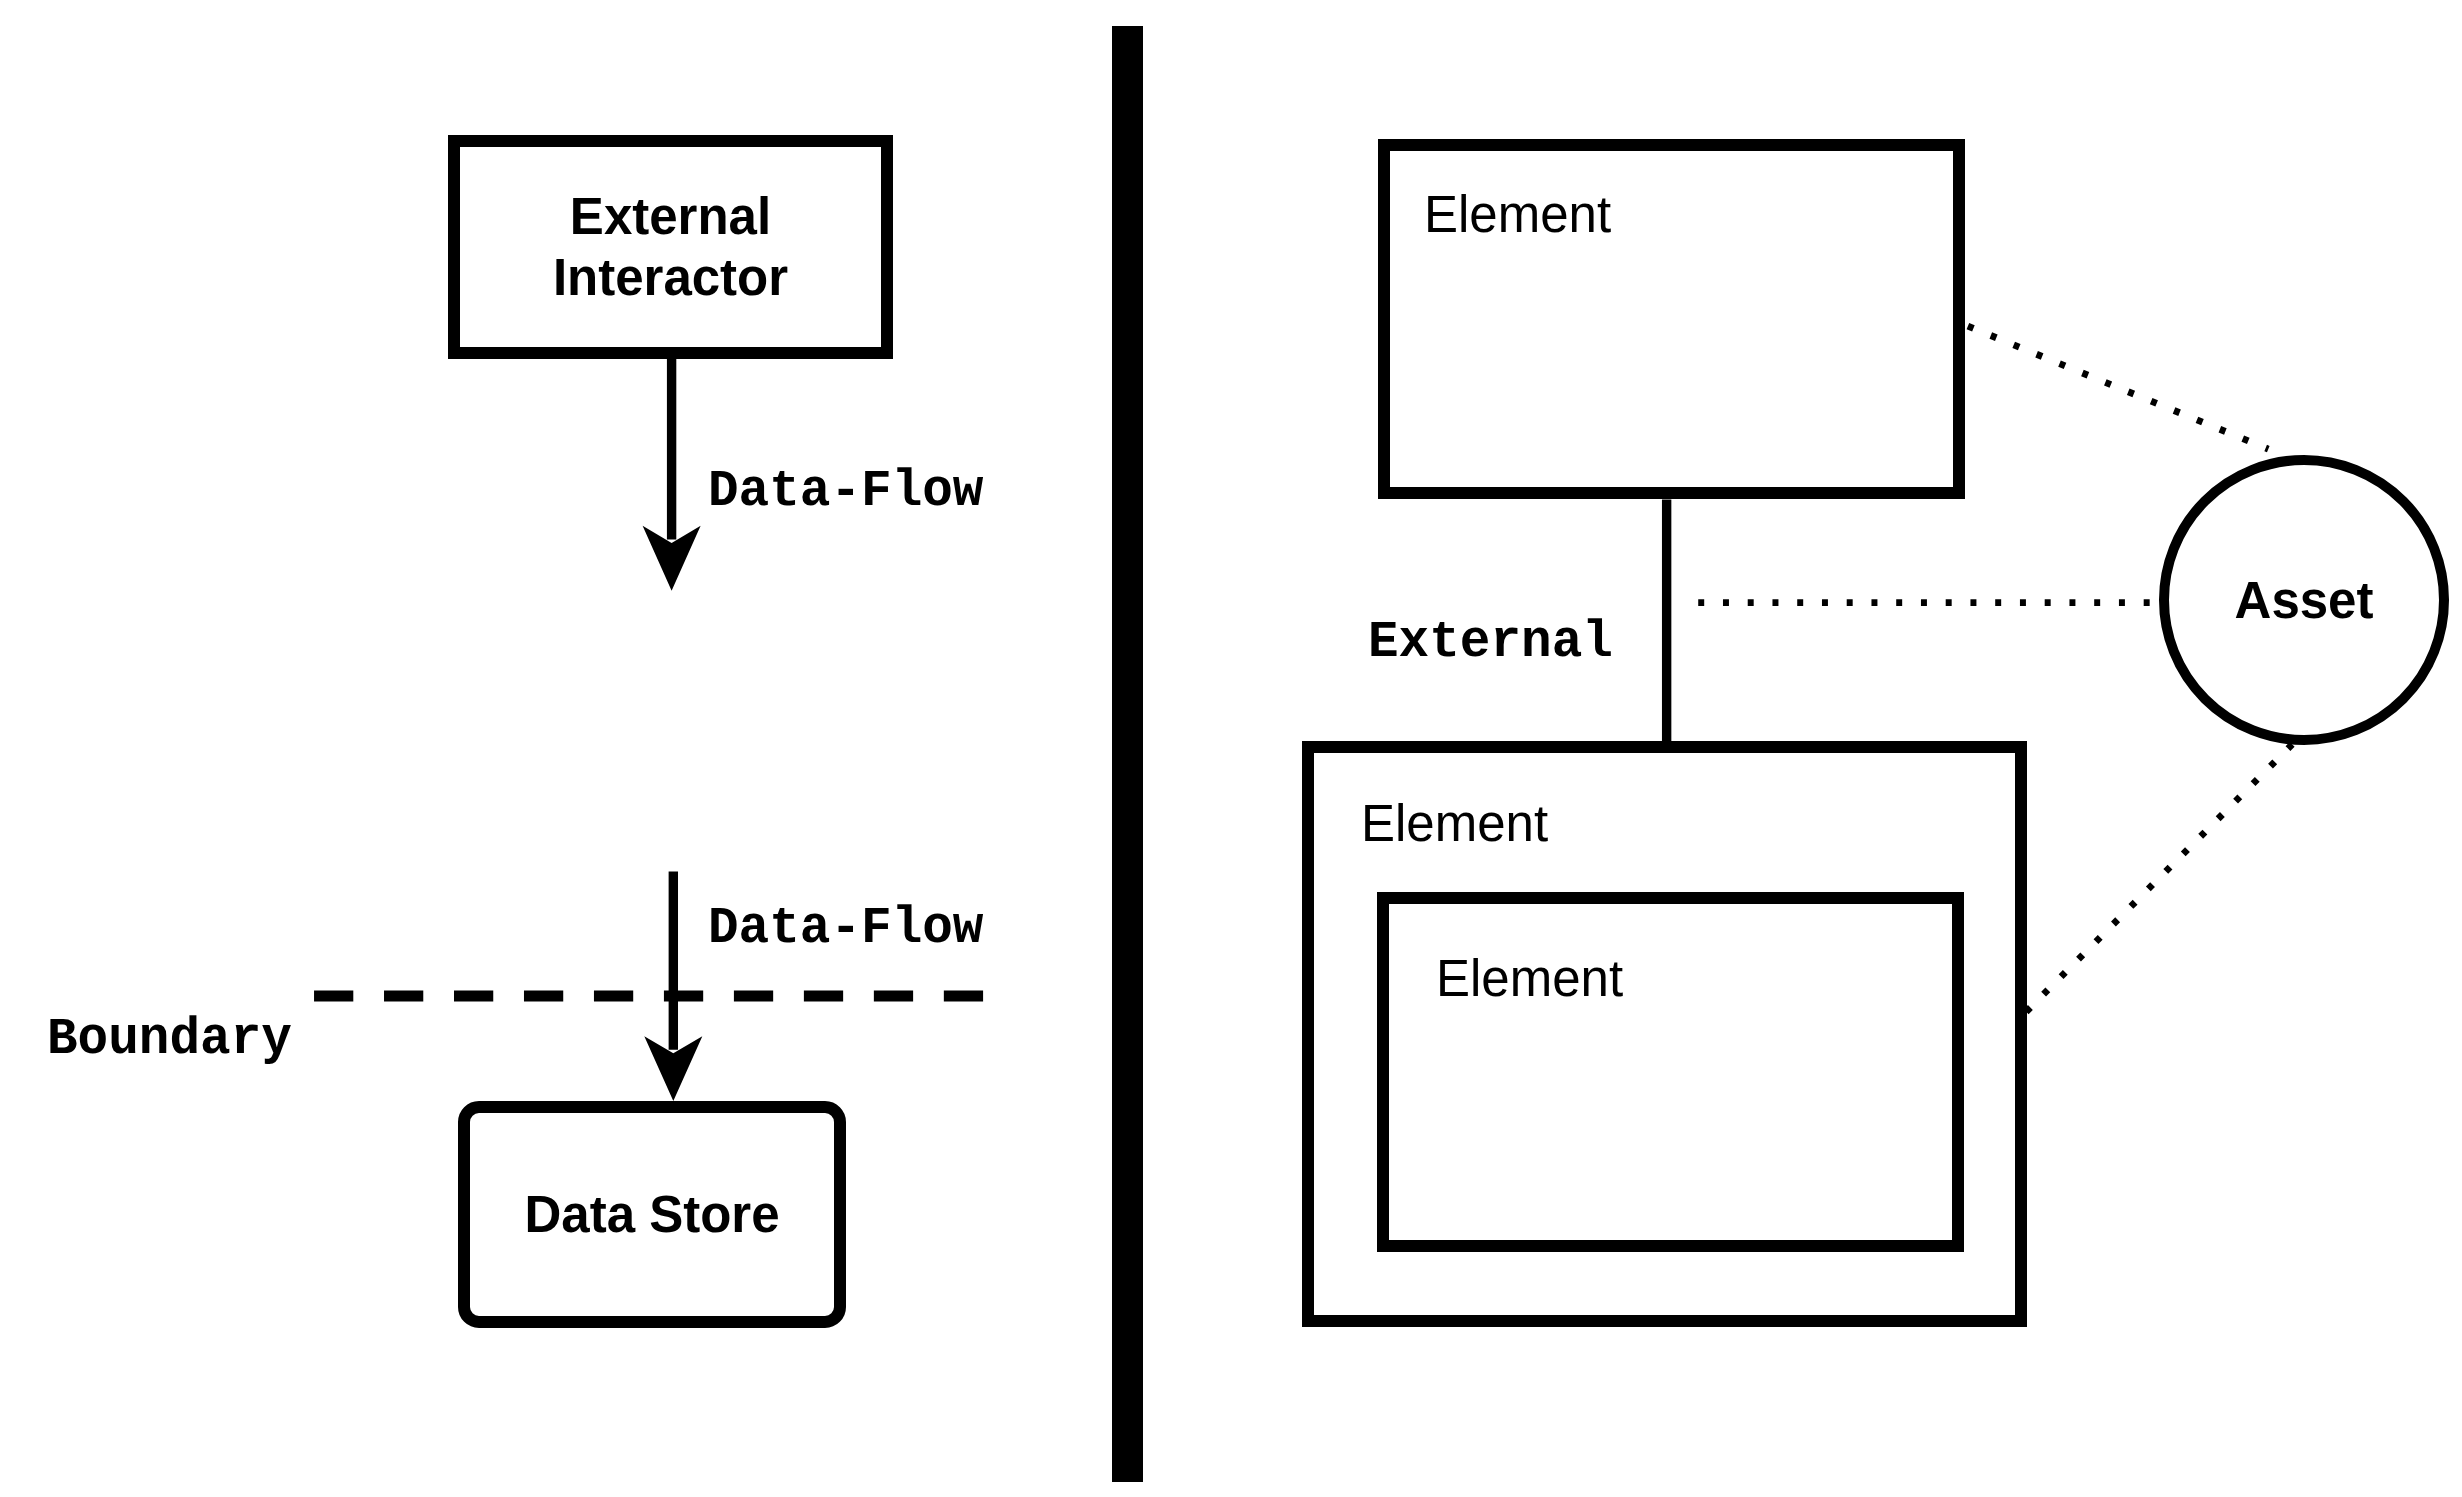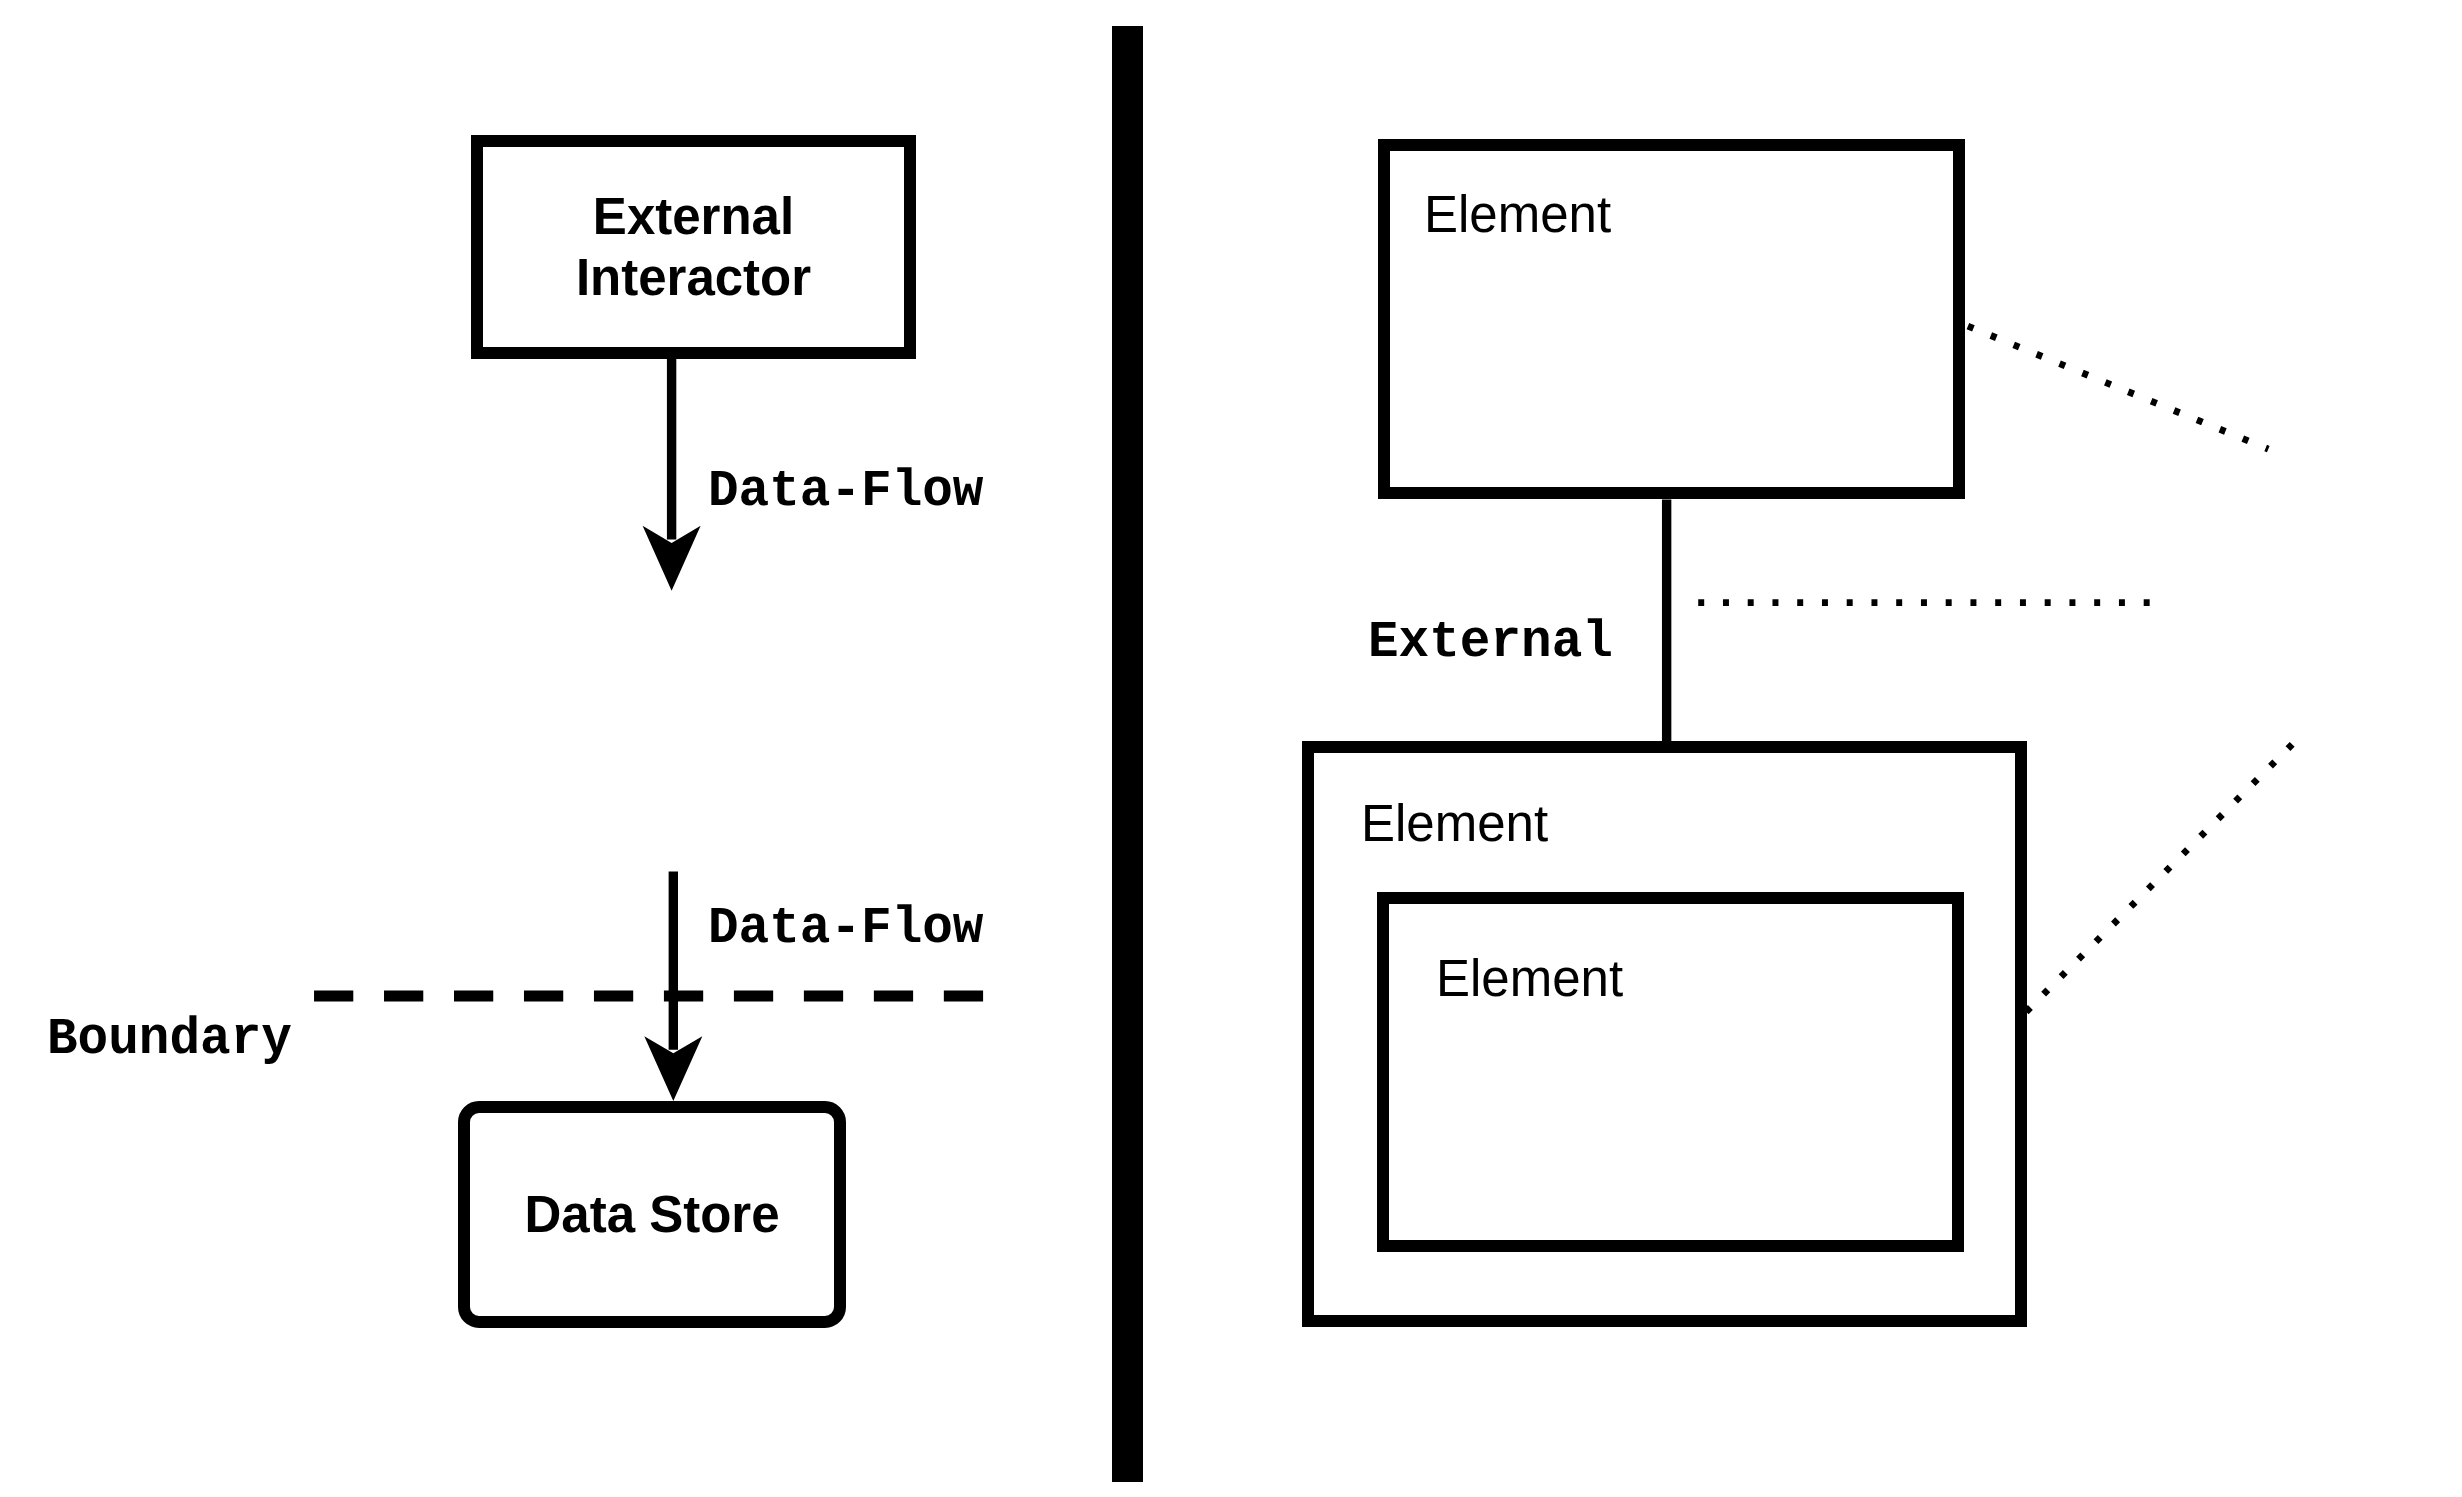--- a/index.html
+++ b/index.html
@@ -71,21 +71,21 @@
     white-space: nowrap;
   }
   .divider {
     position: absolute;
     left: 1112px; top: 25.6px;
     width: 31px; height: 1456px;
     background: var(--ink);
   }
 
   
-  .ext-box   { left: 448px;  top: 135px;  width: 445px; height: 224px; margin-left: 23px; }
+  .ext-box   { left: 448px;  top: 135px;  width: 445px; height: 224px; }
   .store-box { left: 458px;  top: 1101px; width: 388px; height: 227px; border-radius: 21px; }
   .process-circle { left: 531px; top: 586px; width: 287px; height: 287px; }
   .df1 { left: 708px; top: 464px; }
   .df2 { left: 708px; top: 901px; }
   .boundary-lbl { left: 47px; top: 1012px; }
 
   
   .el-top-box   { left: 1378px; top: 139px;  width: 587px; height: 360px; }
   .el-outer-box { left: 1302px; top: 741px;  width: 725px; height: 586px; }
   .el-inner-box { left: 1377px; top: 892px; width: 587px; height: 360px; }
@@ -143,15 +143,18 @@
   <div class="free-lbl connector-lbl">External</div>
 
   <div class="box corner-label-box el-outer-box">
     <div class="corner-lbl pad-el-outer">Element</div>
   </div>
 
   <div class="box corner-label-box el-inner-box">
     <div class="corner-lbl pad-el-inner">Element</div>
   </div>
 
+  <div class="node-circle asset-circle">
+    <div class="lbl">Asset</div>
+  </div>
 
 </div>
 
 
 </body></html>

